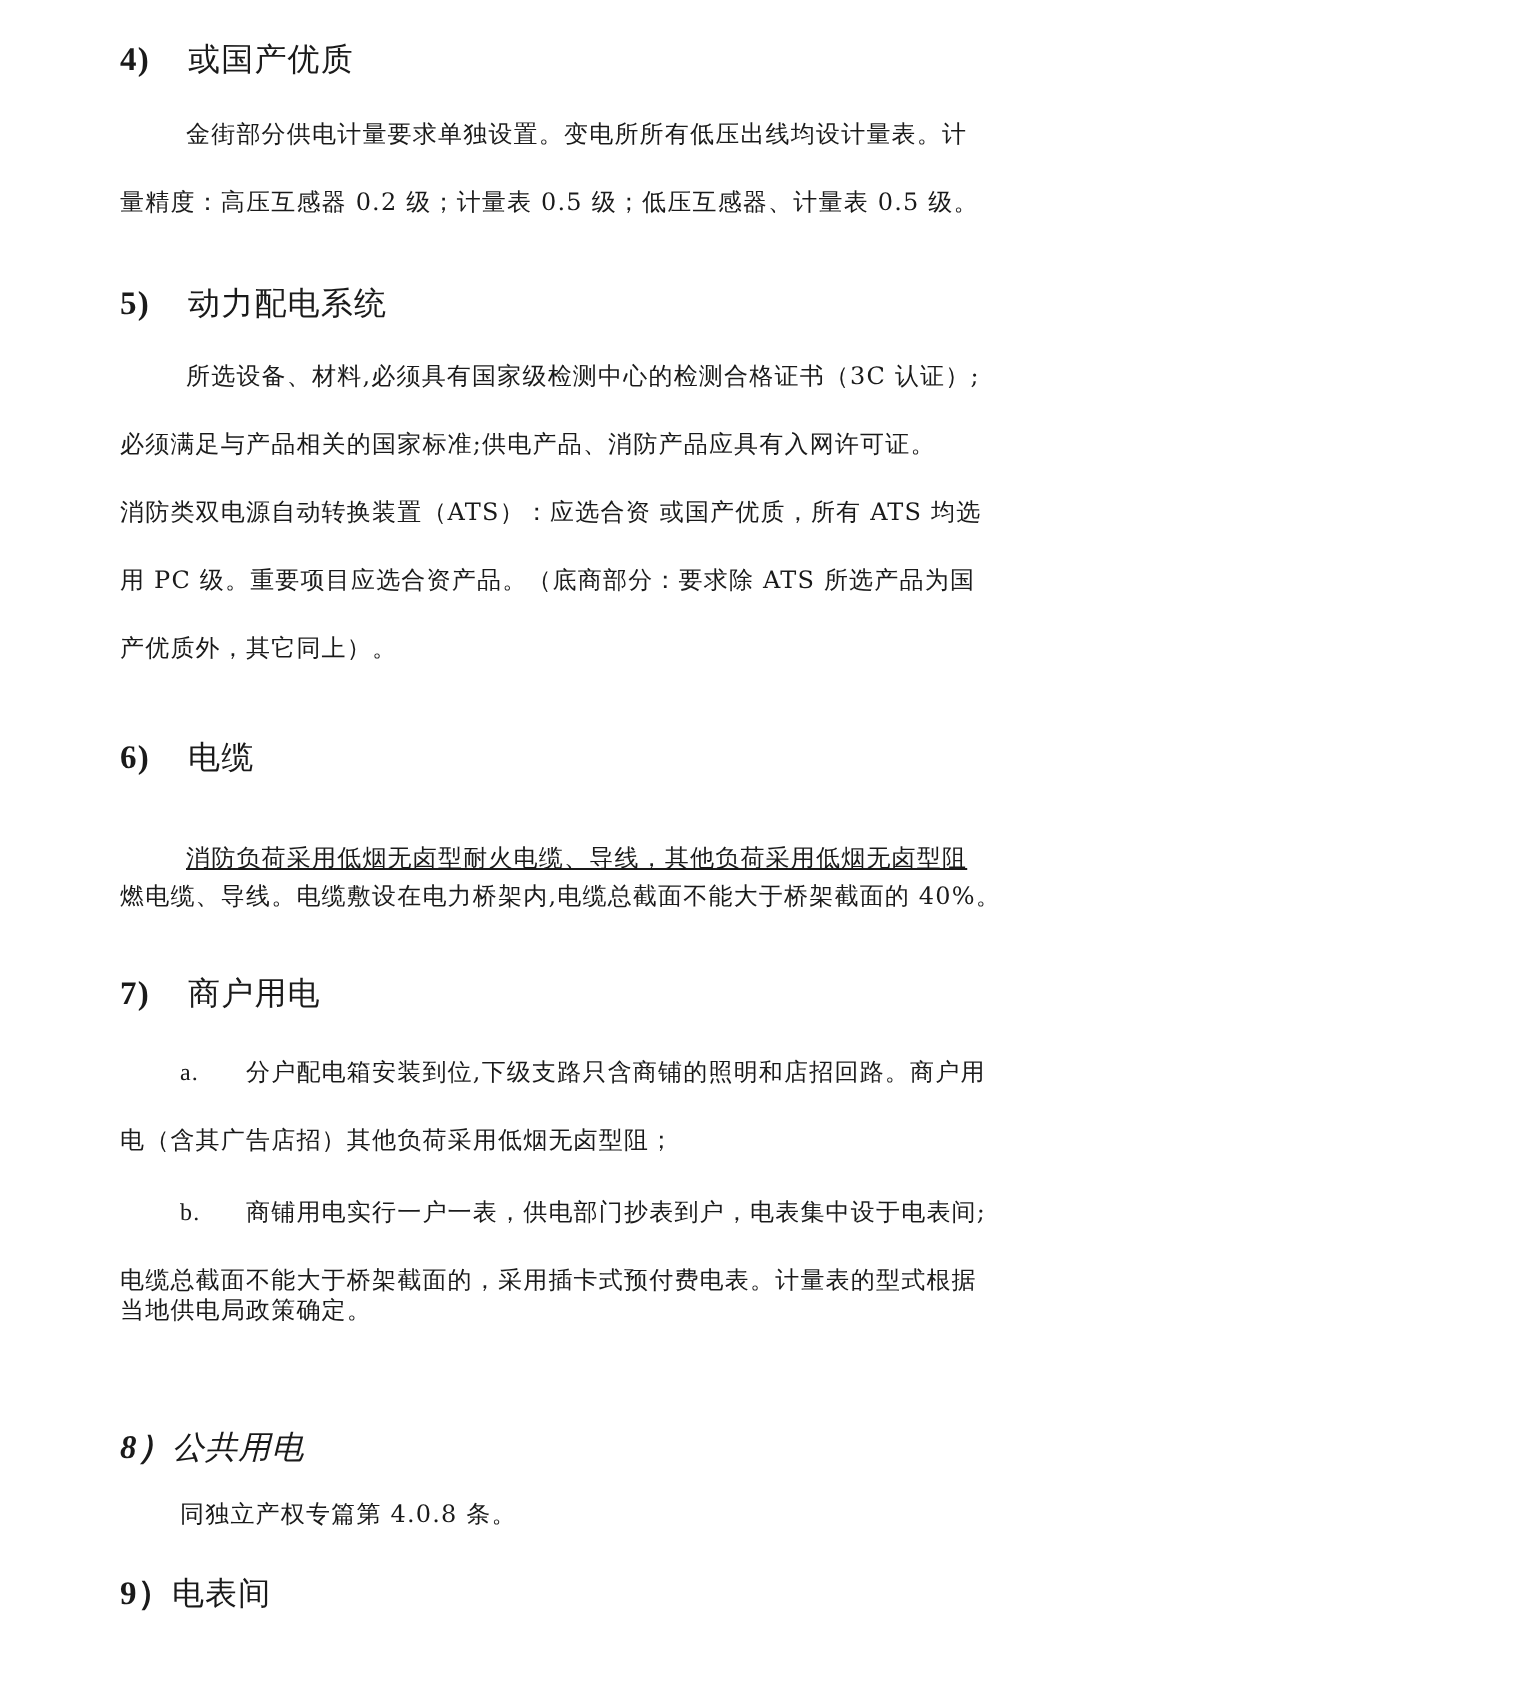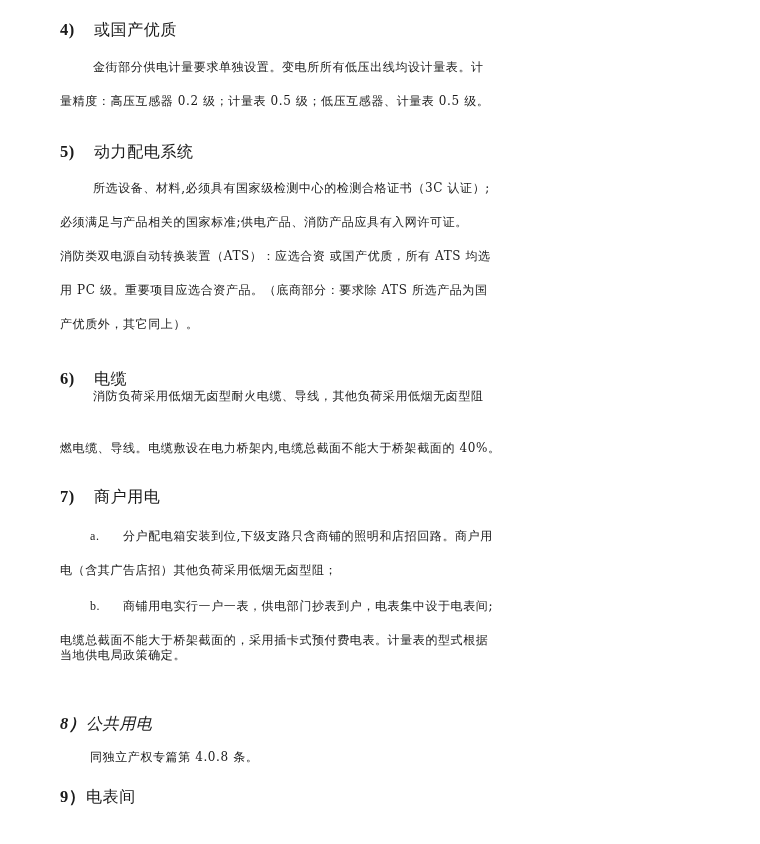--- a/index.html
+++ b/index.html
@@ -34,21 +34,21 @@
   <div class="line" style="top:211px;">必须满足与产品相关的国家标准;供电产品、消防产品应具有入网许可证。</div>
   <div class="line" style="top:245px;">消防类双电源自动转换装置（ATS）：应选合资 或国产优质，所有 ATS 均选</div>
   <div class="line" style="top:279px;">用 PC 级。重要项目应选合资产品。（底商部分：要求除 ATS 所选产品为国</div>
   <div class="line" style="top:313px;">产优质外，其它同上）。</div>
 </div>
 
 <div>
   <div class="line heading" style="top:368px;">
     <span class="num w">6)</span><span class="title">电缆</span>
   </div>
-  <div class="line indent" style="top:385px;">消防负荷采用低烟无卤型耐火电缆、导线，其他负荷采用低烟无卤型阻</div>
+  <div class="line indent" style="top:418px;text-decoration:underline;">消防负荷采用低烟无卤型耐火电缆、导线，其他负荷采用低烟无卤型阻</div>
   <div class="line" style="top:437px;">燃电缆、导线。电缆敷设在电力桥架内,电缆总截面不能大于桥架截面的 40%。</div>
 </div>
 
 <div>
   <div class="line heading" style="top:486px;">
     <span class="num w">7)</span><span class="title">商户用电</span>
   </div>
   <div>
     <div class="line indent-s" style="top:525px;">
       <span class="marker">a.</span><span>分户配电箱安装到位,下级支路只含商铺的照明和店招回路。商户用</span>

